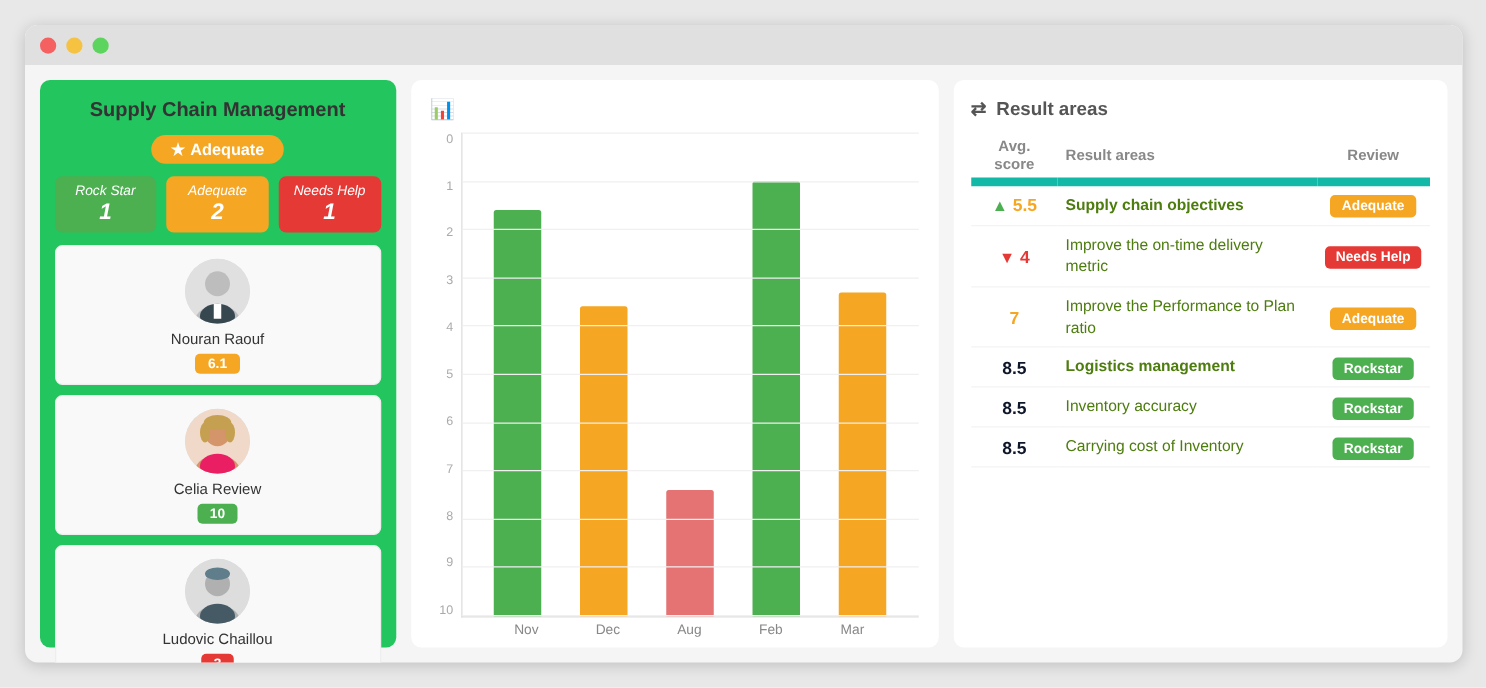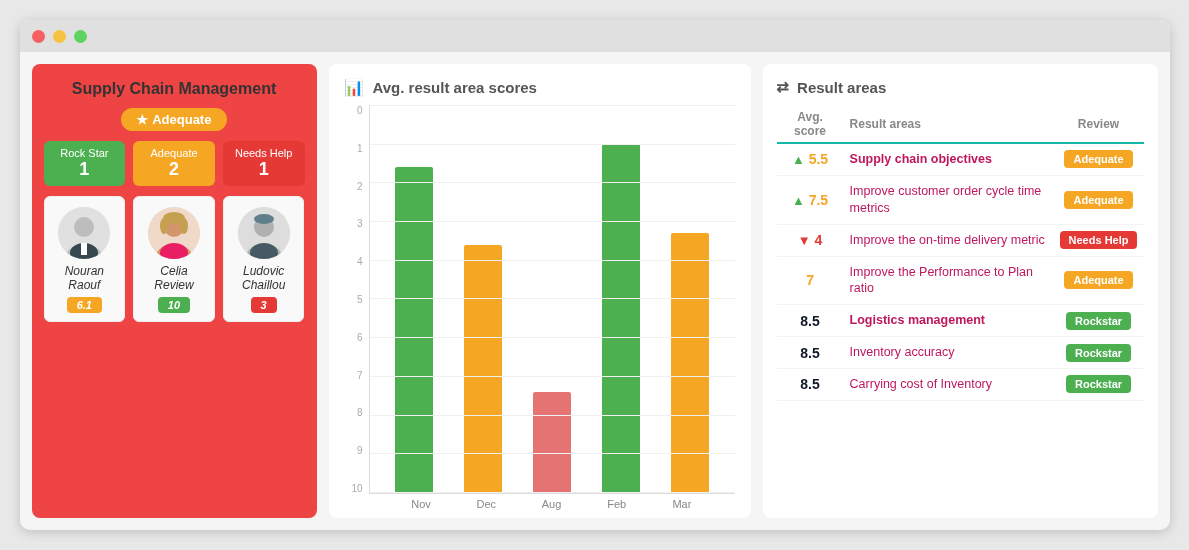--- a/index.html
+++ b/index.html
@@ -38,21 +38,21 @@
     .content {
       display: flex;
       flex-direction: row;
       height: calc(100% - 32px);
       padding: 12px;
       gap: 12px;
     }
     
     .left-panel {
       width: 285px;
-      background: #ef4444;
+      background: #22c55e;
       border-radius: 8px;
       padding: 16px 12px;
       display: flex;
       flex-direction: column;
       align-items: center;
       gap: 10px;
     }
     .panel-title {
       font-size: 16px;
       font-weight: 600;
@@ -76,32 +76,32 @@
       width: 100%;
     }
     .stat-box {
       flex: 1;
       border-radius: 6px;
       color: #fff;
       text-align: center;
       padding: 6px 4px;
       font-size: 12px;
       font-weight: 600;
+      font-style: italic;
     }
     .stat-box .stat-label { font-size: 11px; font-weight: 500; }
     .stat-box .stat-num { font-size: 18px; font-weight: 700; }
     .stat-green { background: #4caf50; }
     .stat-orange { background: #f5a623; }
     .stat-red { background: #e53935; }
     .people-grid {
       display: grid;
-      grid-template-columns: 1fr 1fr 1fr;
+      grid-template-columns: 1fr;
       gap: 8px;
       width: 100%;
-      font-style: italic;
     }
     .person-card {
       background: #f9f9f9;
       border: 1px solid #eee;
       border-radius: 6px;
       display: flex;
       flex-direction: column;
       align-items: center;
       padding: 10px 6px 8px;
       gap: 5px;
@@ -233,38 +233,38 @@
       width: 100%;
       border-collapse: collapse;
       font-size: 12.5px;
     }
     .result-table th {
       text-align: left;
       font-size: 12px;
       color: #888;
       font-weight: 600;
       padding: 4px 6px;
-      border-bottom: 2px solid #14b8a6;
+      border-bottom: 7px solid #14b8a6;
     }
     .result-table th.th-center { text-align: center; }
     .result-table td {
       padding: 7px 6px;
       border-bottom: 1px solid #f3f3f3;
       vertical-align: middle;
     }
     .td-score {
       font-weight: 700;
       font-size: 14px;
       text-align: center;
       white-space: nowrap;
     }
     .score-green-text { color: #0f172a; }
     .score-orange-text { color: #f5a623; }
     .score-red-text { color: #e53935; }
-    .td-name { color: #be185d; font-size: 12.5px; line-height: 1.35; }
+    .td-name { color: #4d7c0f; font-size: 12.5px; line-height: 1.35; }
     .td-name.bold { font-weight: 700; }
     .review-badge {
       border-radius: 4px;
       color: #fff;
       font-size: 11px;
       font-weight: 600;
       padding: 3px 9px;
       text-align: center;
       white-space: nowrap;
     }
@@ -356,21 +356,20 @@
           </div>
           <div class="person-name">Ludovic Chaillou</div>
           <div class="score-badge score-red">3</div>
         </div>
       </div>
     </div>
 
     <div class="mid-panel">
       <div class="mid-header">
         <span style="font-size:16px;">📊</span>
-        <span>Avg. result area scores</span>
       </div>
       <div class="chart-area">
         <div style="display:flex; flex-direction:row; flex:1; min-height:0;">
           <div class="y-axis" id="y-axis">
               <div>10</div>
               <div>9</div>
               <div>8</div>
               <div>7</div>
               <div>6</div>
               <div>5</div>
@@ -436,25 +435,20 @@
             <th class="th-center">Review</th>
           </tr>
         </thead>
         <tbody id="result-table-body">
             <tr>
               <td class="td-score"><span class="arrow-up">▲</span> <span class="score-orange-text">5.5</span></td>
               <td class="td-name bold">Supply chain objectives</td>
               <td style="text-align: center;"><span class="review-badge review-adequate">Adequate</span></td>
             </tr>
             <tr>
-              <td class="td-score"><span class="arrow-up">▲</span> <span class="score-orange-text">7.5</span></td>
-              <td class="td-name">Improve customer order cycle time metrics</td>
-              <td style="text-align: center;"><span class="review-badge review-adequate">Adequate</span></td>
-            </tr>
-            <tr>
               <td class="td-score"><span class="arrow-down">▼</span> <span class="score-red-text">4</span></td>
               <td class="td-name">Improve the on-time delivery metric</td>
               <td style="text-align: center;"><span class="review-badge review-needshelp">Needs Help</span></td>
             </tr>
             <tr>
               <td class="td-score"><span class="score-orange-text">7</span></td>
               <td class="td-name">Improve the Performance to Plan ratio</td>
               <td style="text-align: center;"><span class="review-badge review-adequate">Adequate</span></td>
             </tr>
             <tr>

